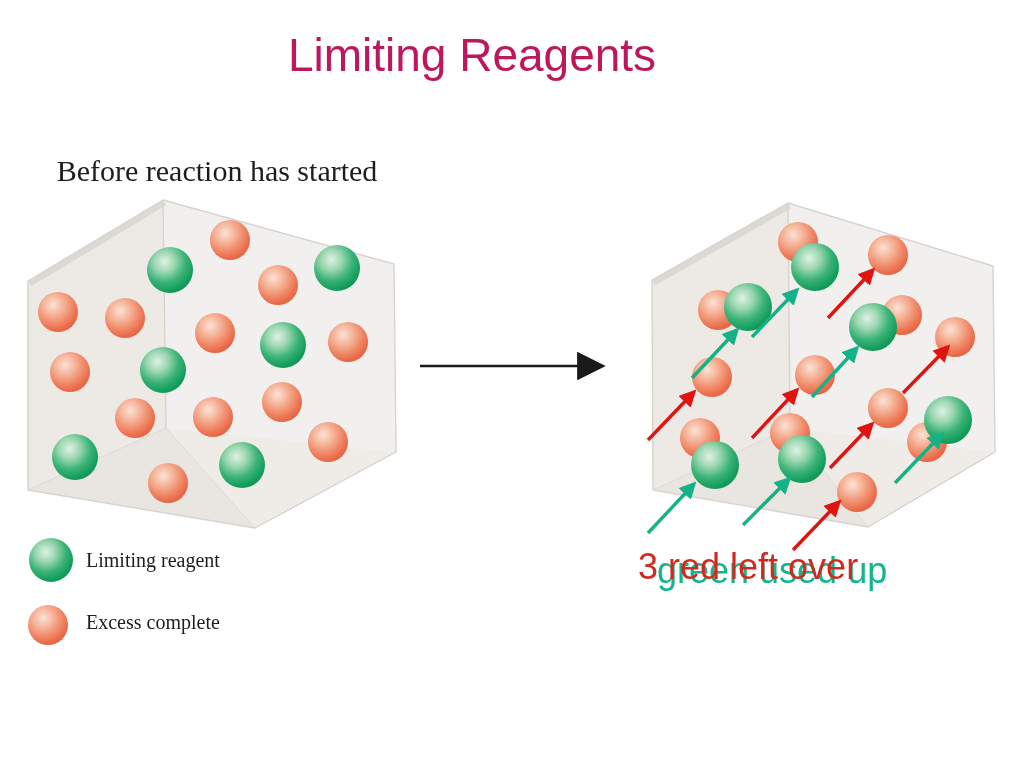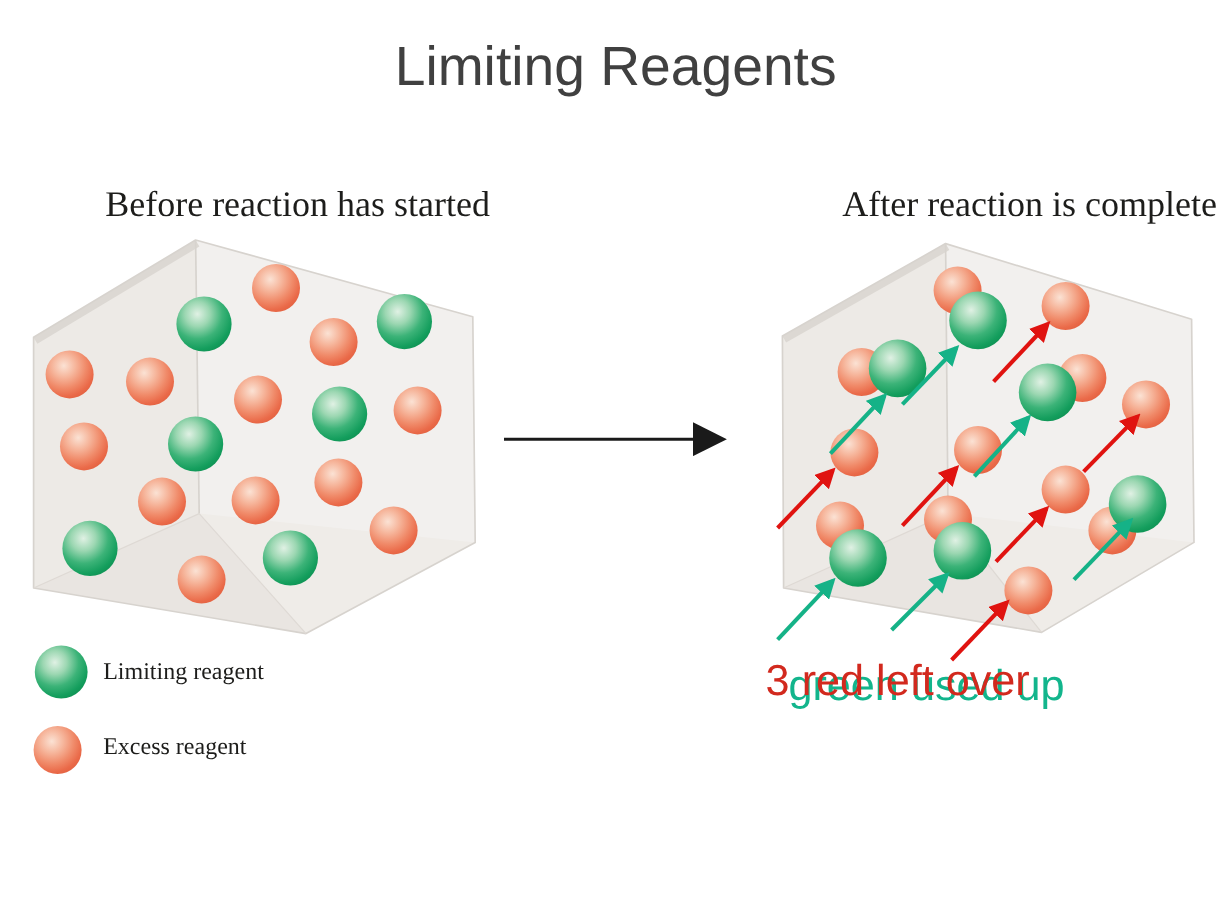--- a/index.html
+++ b/index.html
@@ -1,21 +1,21 @@
 <!DOCTYPE html>
 <html><head>
 <meta charset="utf-8">
 <style>
   html,body{margin:0;padding:0;background:#fff;}
   .stage{position:relative;width:1024px;height:768px;background:#ffffff;overflow:hidden;
          font-family:"Liberation Sans",sans-serif;}
   #diagram{position:absolute;left:0;top:0;}
   .txt{position:absolute;white-space:nowrap;line-height:1;}
-  .title{left:513px;top:32px;transform:translateX(-50%);font-size:46px;color:#404040;}
-  .plabel{font-family:"Liberation Serif",serif;font-size:30px;color:#1d1d1b;transform:translateX(-50%);margin-left:31px;}
+  .title{left:472px;top:32px;transform:translateX(-50%);font-size:46px;color:#be185d;}
+  .plabel{font-family:"Liberation Serif",serif;font-size:30px;color:#1d1d1b;transform:translateX(-50%);}
   .plabel.before{left:217px;top:156px;}
   .plabel.after{left:827px;top:156px;}
   .legend-label{font-family:"Liberation Serif",serif;font-size:20px;color:#1d1d1b;}
   .legend-label.l1{left:86px;top:550px;}
   .legend-label.l2{left:86px;top:612px;}
   .ann{font-size:36px;}
   .ann.teal{left:657px;top:553px;z-index:2;}
   .ann.red{left:638px;top:549px;z-index:3;}
 </style>
 </head>
@@ -115,20 +115,19 @@
       <line x1="830" y1="468" x2="872" y2="424" stroke="#e01310" stroke-width="3.4" marker-end="url(#mRed)"></line>
       <line x1="793" y1="550" x2="839" y2="502" stroke="#e01310" stroke-width="3.4" marker-end="url(#mRed)"></line>
       <line x1="420" y1="366" x2="600" y2="366" stroke="#1a1a1a" stroke-width="2.6" marker-end="url(#mBlack)"></line>
       <circle cx="51" cy="560" r="22" fill="url(#gGreen)"></circle>
       <circle cx="48" cy="625" r="20" fill="url(#gRed)"></circle>
     </svg>
 
   <div class="txt title">Limiting Reagents</div>
 
   <div class="txt plabel before">Before reaction has started</div>
-  <div class="txt plabel after">After reaction is complete</div>
 
   <div class="txt legend-label l1">Limiting reagent</div>
-  <div class="txt legend-label l2">Excess reagent</div>
+  <div class="txt legend-label l2">Excess complete</div>
 
   <div class="txt ann teal" style="color: rgb(18, 181, 140);">green used up</div>
   <div class="txt ann red" style="color: rgb(210, 41, 30);">3 red left over</div>
 </div>
 
 </body></html>

